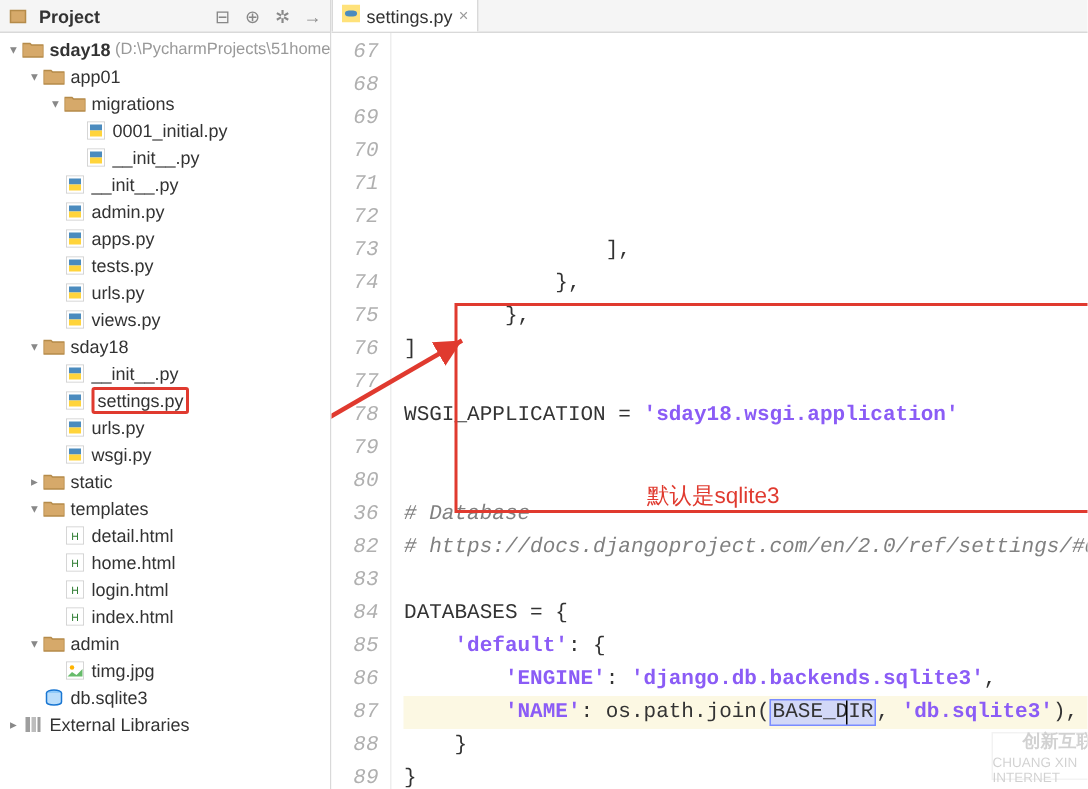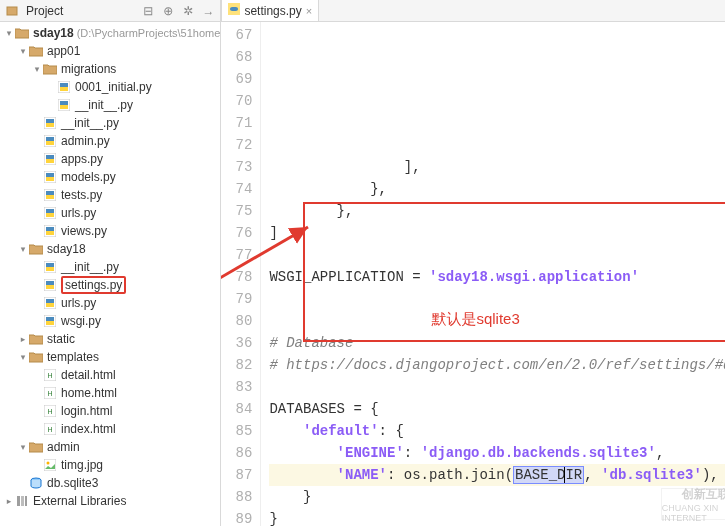--- a/index.html
+++ b/index.html
@@ -1,47 +1,47 @@
 <!DOCTYPE html>
 <html><head>
 <meta charset="utf-8">
 <style>
   * { margin:0; padding:0; box-sizing:border-box; }
   body { font-family: "Segoe UI", Arial, sans-serif; font-size:12px; color:#333; background:#fff; width:725px; height:526px; overflow:hidden; position:relative; }
   .container { display:flex; height:526px; }
   .sidebar { width:228px; background:#fff; border-right:1px solid #d9d9d9; display:flex; flex-direction:column; }
   .proj-header { display:flex; align-items:center; height:22px; background:#f5f5f5; border-bottom:1px solid #d9d9d9; padding:0 4px; gap:4px; }
-  .proj-header .lbl { font-weight:normal; padding-left:2px; }
+  .proj-header .lbl { font-weight:bold; padding-left:2px; }
   .proj-header .spacer { flex:1; }
   .proj-header .ico { width:16px; height:16px; display:flex; align-items:center; justify-content:center; color:#888; }
   .tree { flex:1; overflow:auto; padding:2px 0; }
   .node { display:flex; align-items:center; height:18px; white-space:nowrap; }
   .node .arrow { width:10px; display:inline-flex; justify-content:center; color:#888; font-size:9px; }
   .node .ic { width:16px; height:14px; display:inline-flex; align-items:center; justify-content:center; margin-right:3px; }
   .ic-folder svg, .ic-py svg, .ic-html svg, .ic-db svg, .ic-img svg, .ic-lib svg { display:block; }
   .indent-0{padding-left:4px}.indent-1{padding-left:18px}.indent-2{padding-left:32px}.indent-3{padding-left:46px}
   .sel { background:#fff; }
   .hl { border:2px solid #e03a2f; padding:0 2px; border-radius:2px; }
   .pathtxt { color:#999; font-size:11px; margin-left:3px; }
   .editor { flex:1; display:flex; flex-direction:column; background:#fff; position:relative; }
   .tabbar { height:22px; display:flex; align-items:flex-end; background:#f5f5f5; border-bottom:1px solid #d9d9d9; }
   .tab { display:flex; align-items:center; height:22px; background:#fff; border:1px solid #d9d9d9; border-bottom:none; padding:0 6px; gap:4px; font-size:12px; }
   .tab .close { color:#999; font-size:11px; }
   .codearea { flex:1; display:flex; font-family:"Consolas","Courier New",monospace; font-size:14px; line-height:22px; position:relative; overflow:hidden; }
-  .gutter { width:40px; text-align:right; color:#b0b0b0; background:#fff; border-right:1px solid #eee; padding-right:8px; padding-top:2px; user-select:none; }
+  .gutter { width:40px; text-align:right; color:#b0b0b0; background:#fff; border-right:1px solid #eee; padding-right:8px; padding-top:2px; user-select:none;font-style:italic; }
   .gutter div{height:22px;}
   .code { flex:1; padding-left:8px; padding-top:2px; white-space:pre; position:relative; }
   .code div.line{height:22px;}
   .kw-str{color:#8b5cf6;font-weight:bold;text-align:center;}
   .kw-cmt{color:#808080;font-style:italic;}
   .hlline{background:#fcf8e3;}
   .selword{background:#d2d8f7;border:1px solid #7a8cff;padding:0 1px;}
   .caret{border-left:1px solid #000;margin-left:-1px;}
   .redbox { position:absolute; border:2px solid #e03a2f; left:42px; top:180px; width:440px; height:140px; pointer-events:none; }
-  .redtext { position:absolute; left:170px; top:286px; color:#e03a2f; font-family:"Microsoft YaHei",sans-serif; font-size:15px; pointer-events:none;text-align:right; }
+  .redtext { position:absolute; left:170px; top:298px; color:#e03a2f; font-family:"Microsoft YaHei",sans-serif; font-size:15px; pointer-events:none;text-align:right; }
   .arrow-svg { position:absolute; left:-48px; top:200px; pointer-events:none; }
   .watermark { position:absolute; right:6px; bottom:6px; width:90px; height:32px; opacity:.18; font-size:9px; color:#000; border:1px solid #bbb; display:flex; flex-direction:column; align-items:center; justify-content:center; pointer-events:none; }
   .watermark .big{font-weight:bold; font-size:12px;}
 </style>
 </head>
 <body>
 
 <div class="container">
 
   <div class="sidebar">
@@ -134,31 +134,20 @@
         <div class="node indent-2">
           <span class="arrow"></span>
           <span class="ic">
             <svg width="12" height="12" viewBox="0 0 12 12">
               <rect width="12" height="12" fill="#fff" stroke="#c9c9c9"></rect>
               <rect x="2" y="2" width="8" height="4" fill="#4b8bbe"></rect>
               <rect x="2" y="6" width="8" height="4" fill="#ffd43b"></rect>
             </svg>
           </span>
           <span>apps.py</span>
-        </div>
-        <div class="node indent-2">
-          <span class="arrow"></span>
-          <span class="ic">
-            <svg width="12" height="12" viewBox="0 0 12 12">
-              <rect width="12" height="12" fill="#fff" stroke="#c9c9c9"></rect>
-              <rect x="2" y="2" width="8" height="4" fill="#4b8bbe"></rect>
-              <rect x="2" y="6" width="8" height="4" fill="#ffd43b"></rect>
-            </svg>
-          </span>
-          <span>models.py</span>
         </div>
         <div class="node indent-2">
           <span class="arrow"></span>
           <span class="ic">
             <svg width="12" height="12" viewBox="0 0 12 12">
               <rect width="12" height="12" fill="#fff" stroke="#c9c9c9"></rect>
               <rect x="2" y="2" width="8" height="4" fill="#4b8bbe"></rect>
               <rect x="2" y="6" width="8" height="4" fill="#ffd43b"></rect>
             </svg>
           </span>

